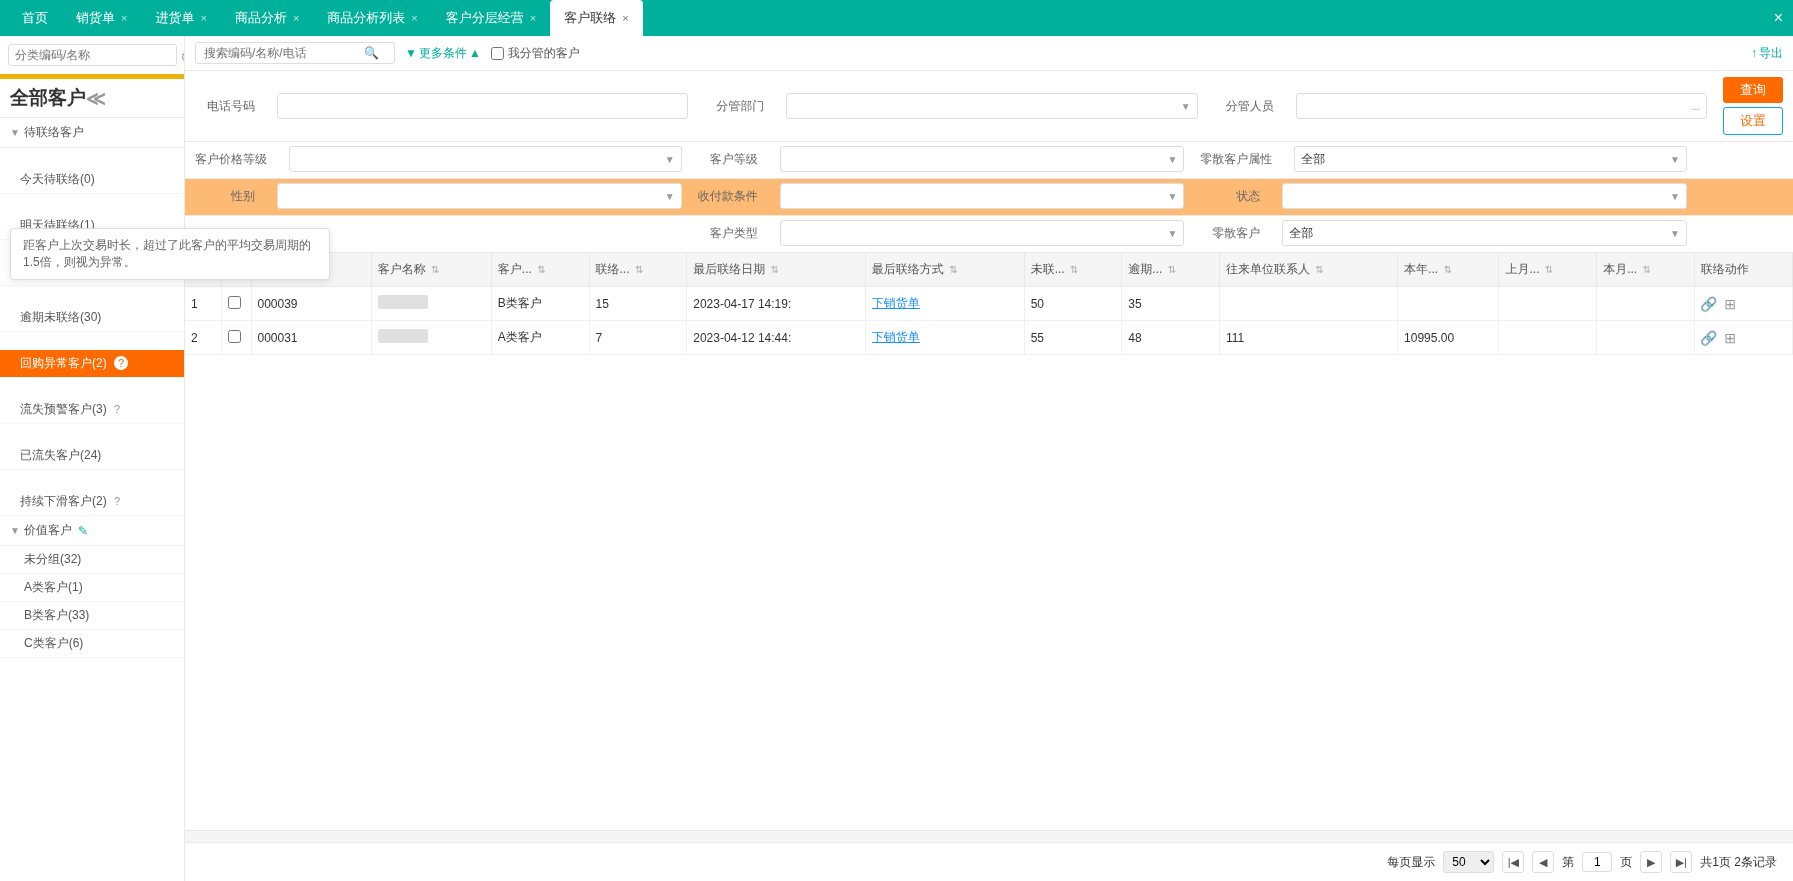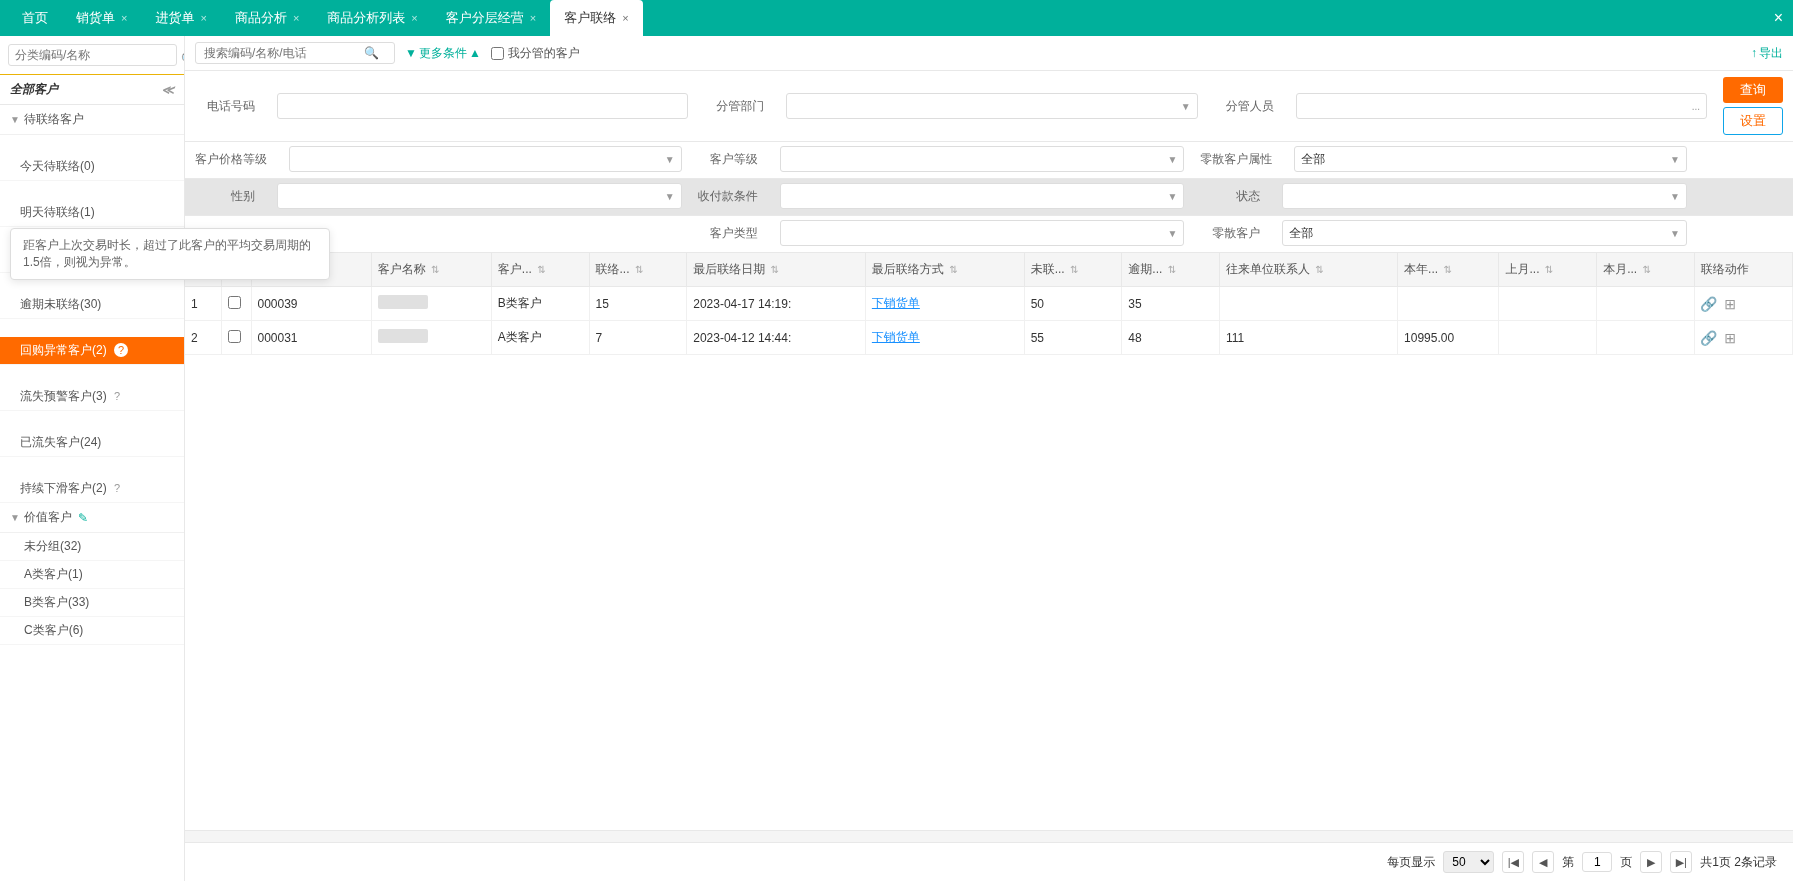--- a/index.html
+++ b/index.html
@@ -29,35 +29,33 @@
     
     .main-layout { display: flex; height: calc(881px - 36px); }
 
     
     .sidebar {
       width: 185px; background: #fff; border-right: 1px solid #e8e8e8;
       display: flex; flex-direction: column; overflow-y: auto; flex-shrink: 0;
     }
     .sidebar-search {
       display: flex; align-items: flex-end; padding: 8px;
-      border-bottom: 1px solid #eab308;
+      border-bottom: 5px solid #eab308;
     }
     .sidebar-search input {
       flex: 1; border: 1px solid #ddd; border-radius: 3px;
       padding: 3px 6px; font-size: 12px; outline: none;
     }
     .sidebar-search .search-btn {
       margin-left: 4px; cursor: pointer; color: #999;
     }
     .sidebar-section-header {
       display: flex; align-items: center; padding: 6px 10px;
-      font-weight: bold; font-size: 12px; color: #333;
+      font-weight: bold; font-size: 19px; color: #333;
       border-bottom: 1px solid #e8e8e8;
-      justify-content: space-between;
-      font-style: italic;
     }
     .sidebar-section-header .icon-dots { color: #999; cursor: pointer; }
     .sidebar-group { padding: 0; }
     .sidebar-group-title {
       display: flex; align-items: center; padding: 6px 10px;
       color: #555; cursor: pointer; font-size: 12px;
       border-bottom: 1px solid #f0f0f0;
     }
     .sidebar-group-title .arrow { margin-right: 4px; font-size: 10px; color: #999; }
     .sidebar-item {
@@ -380,21 +378,21 @@
       <div class="filter-row">
         <span class="filter-label">零散客户属性</span>
         <div class="filter-select">
           <span>全部</span>
           <span class="chevron">▼</span>
         </div>
       </div>
       <div style="width:80px;"></div>
     </div>
 
-    <div style="padding: 4px 10px 6px; background:#e5e5e5; border-bottom:1px solid #e8e8e8; display:grid; grid-template-columns: 1fr 1fr 1fr auto; gap: 8px 16px; align-items:center;">
+    <div style="padding: 4px 10px 6px; background:#fdba74; border-bottom:1px solid #e8e8e8; display:grid; grid-template-columns: 1fr 1fr 1fr auto; gap: 8px 16px; align-items:center;">
       <div class="filter-row">
         <span class="filter-label">性别</span>
         <div class="filter-select">
           <span></span>
           <span class="chevron">▼</span>
         </div>
       </div>
       <div class="filter-row">
         <span class="filter-label">收付款条件</span>
         <div class="filter-select">

